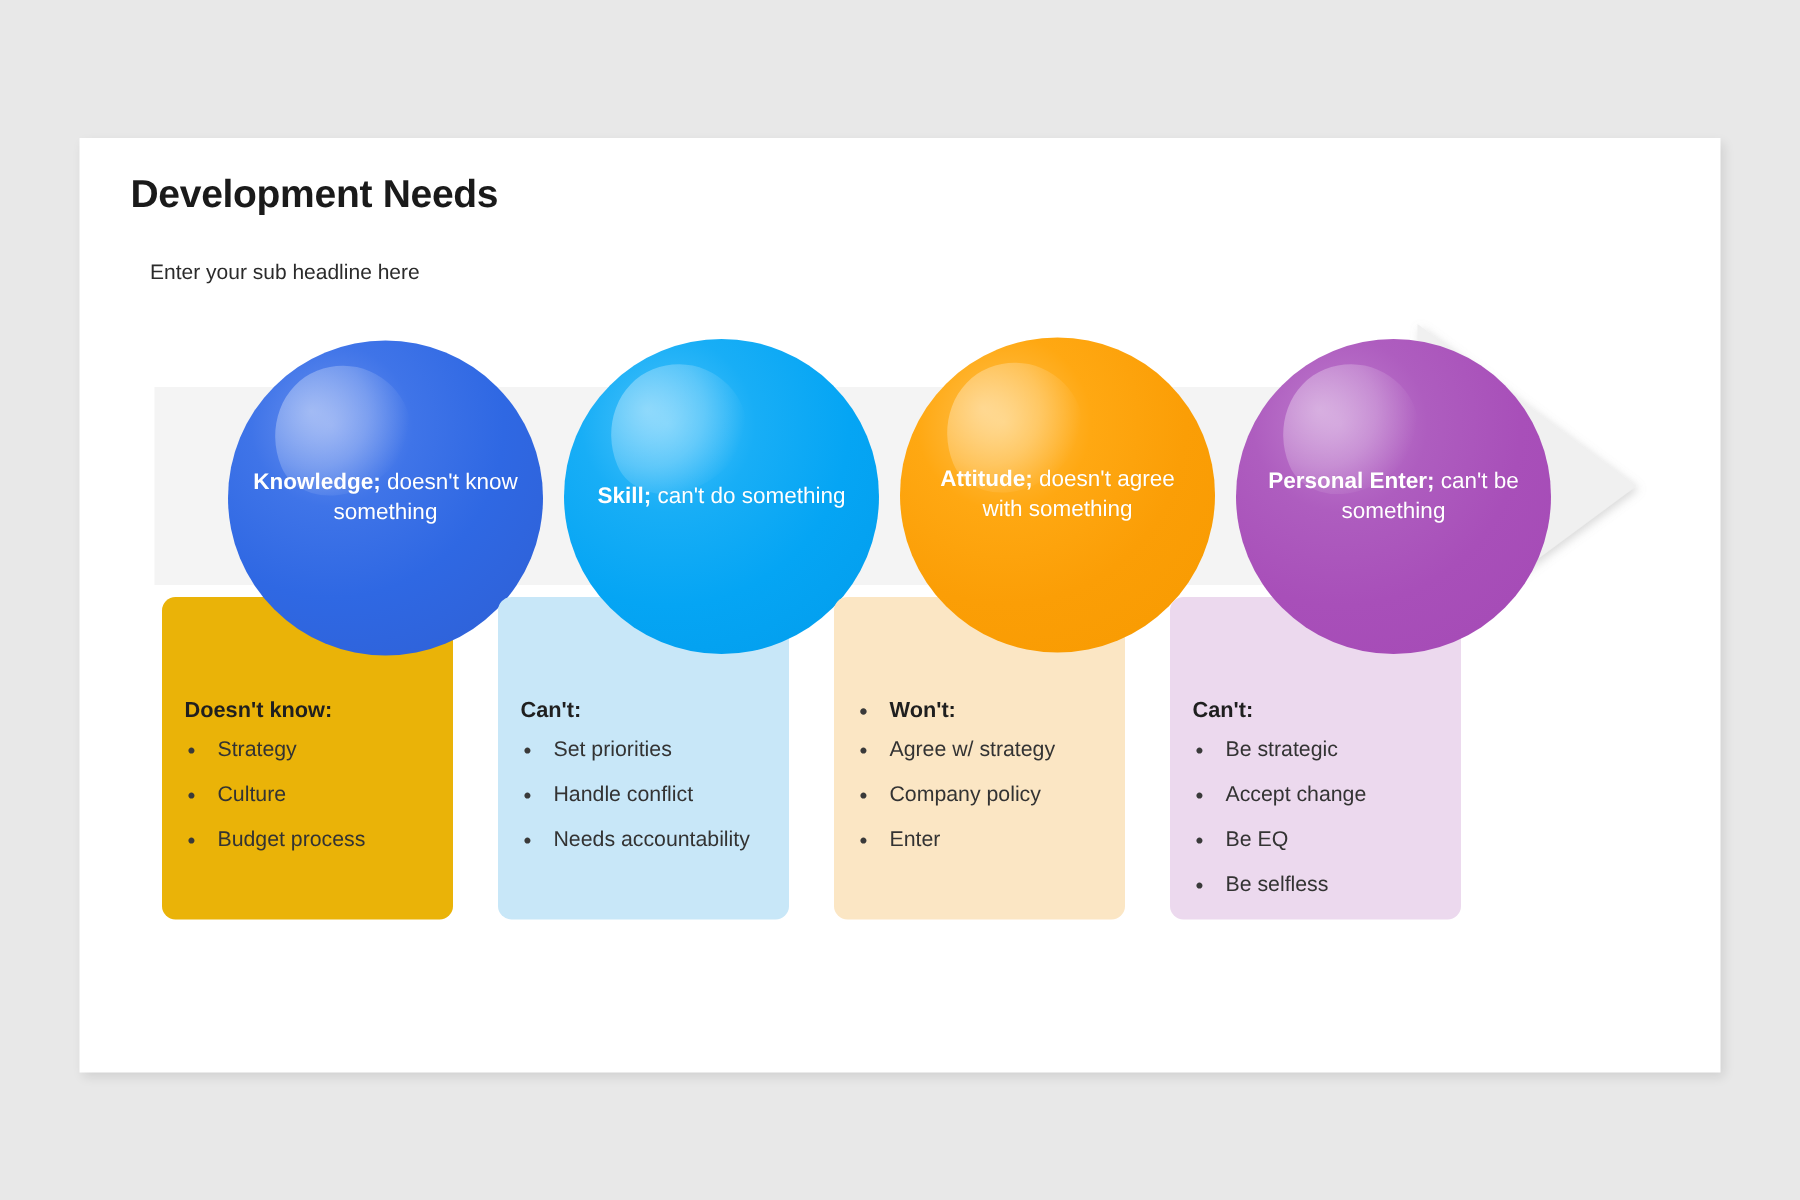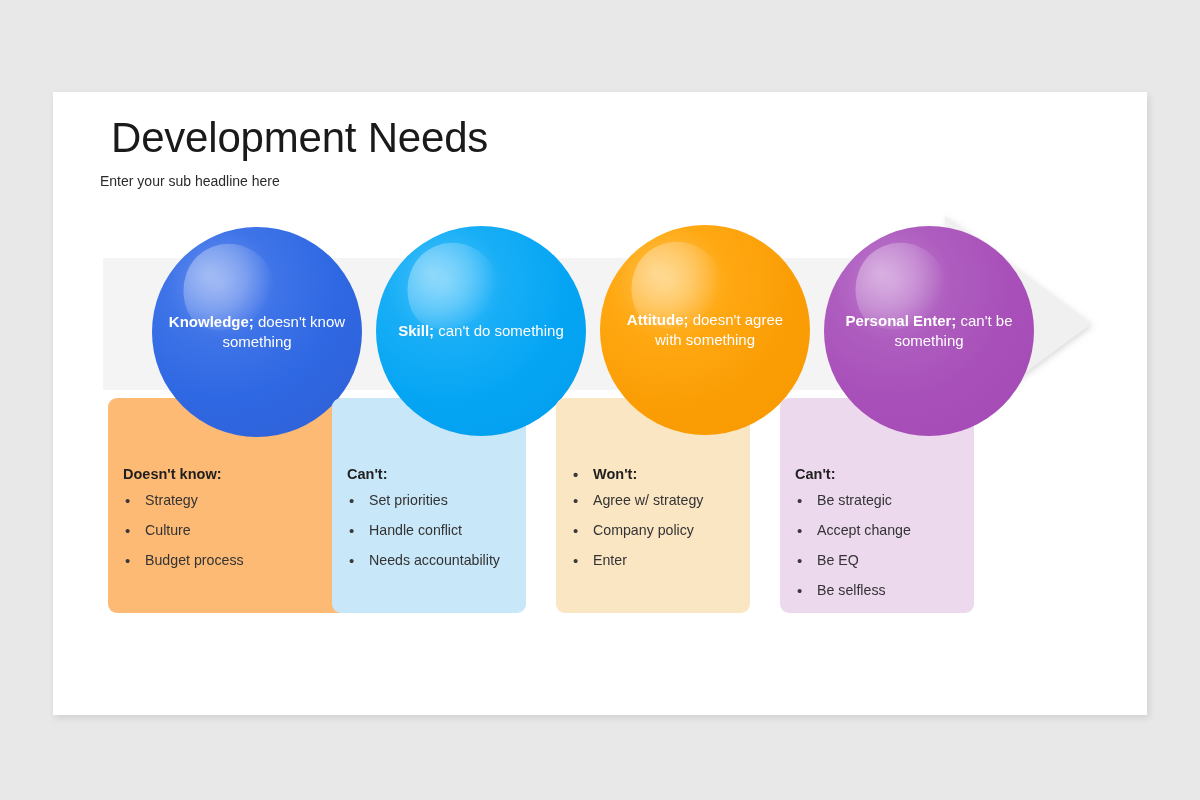--- a/index.html
+++ b/index.html
@@ -23,24 +23,24 @@
     width: 1094px;
     height: 623px;
     background: #ffffff;
     box-shadow: 2px 3px 7px rgba(0,0,0,0.10);
     overflow: hidden;
   }
 
   
   #title {
     position: absolute;
-    left: 58px;
+    left: 34px;
     top: 22px;
-    font-size: 42px;
-    font-weight: 400;
+    font-size: 26px;
+    font-weight: 700;
     color: #1a1a1a;
     letter-spacing: -0.2px;
     white-space: nowrap;
   }
   #subtitle {
     position: absolute;
     left: 47px;
     top: 81px;
     font-size: 14px;
     font-weight: 400;
@@ -226,21 +226,21 @@
           <feDropShadow dx="1.5" dy="2" stdDeviation="3.2" flood-color="#9a9a9a" flood-opacity="0.38"></feDropShadow>
         </filter>
       </defs>
       <polygon points="6,3 6,48 0,48 0,174 6,174 6,219 152,111" fill="#f0f0f0" filter="url(#shd)"></polygon>
       <rect x="0" y="46" width="7" height="4" fill="#ffffff"></rect>
       <rect x="0" y="172" width="7" height="4" fill="#ffffff"></rect>
     </svg>
   </div>
 
   <div class="col c0">
-    <div class="card" style="background:#fdba74;padding-left:48px;">
+    <div class="card" style="background:#eab308;">
       <div class="card-inner">
         <div class="card-title">Doesn't know:</div>
         <ul class="items">
           <li><span class="b">•</span><span>Strategy</span></li>
           <li><span class="b">•</span><span>Culture</span></li>
           <li><span class="b">•</span><span>Budget process</span></li>
         </ul>
       </div>
     </div>
     <div class="sphere">

